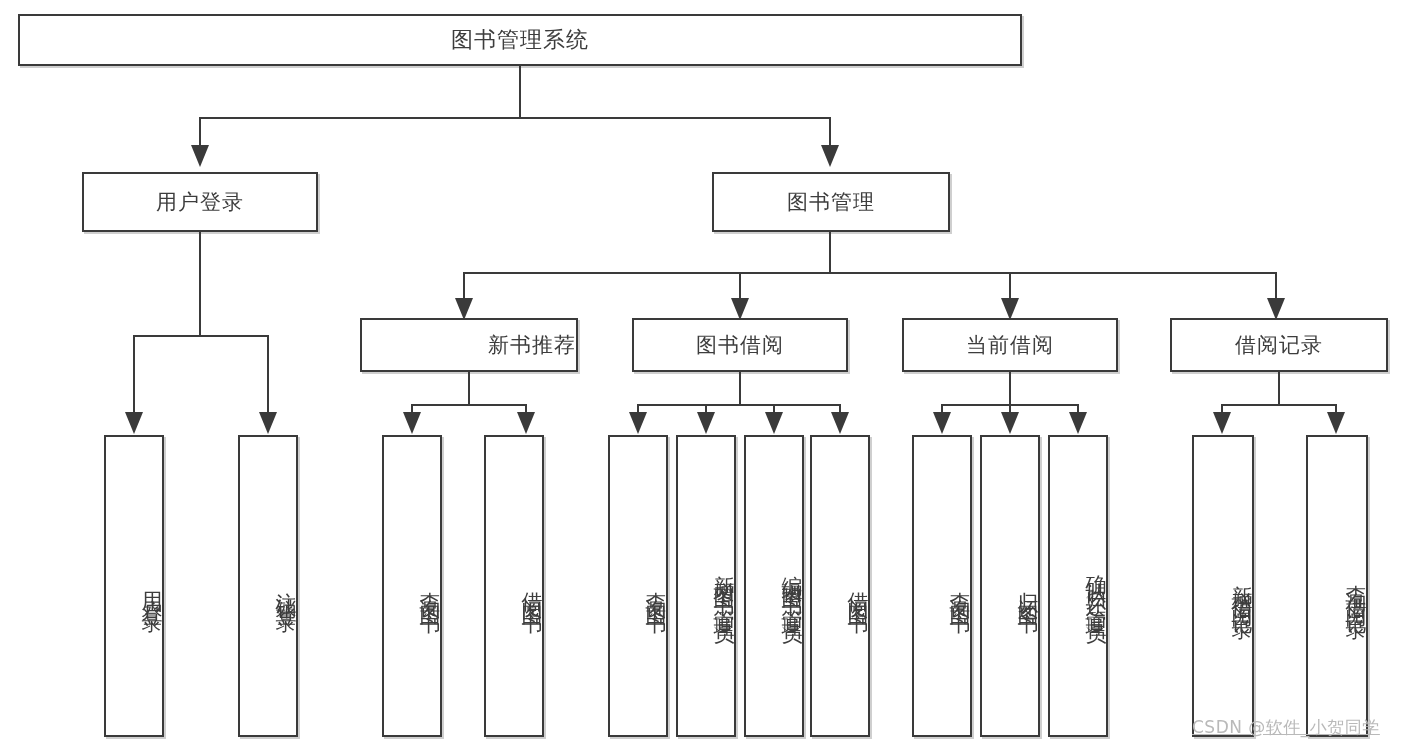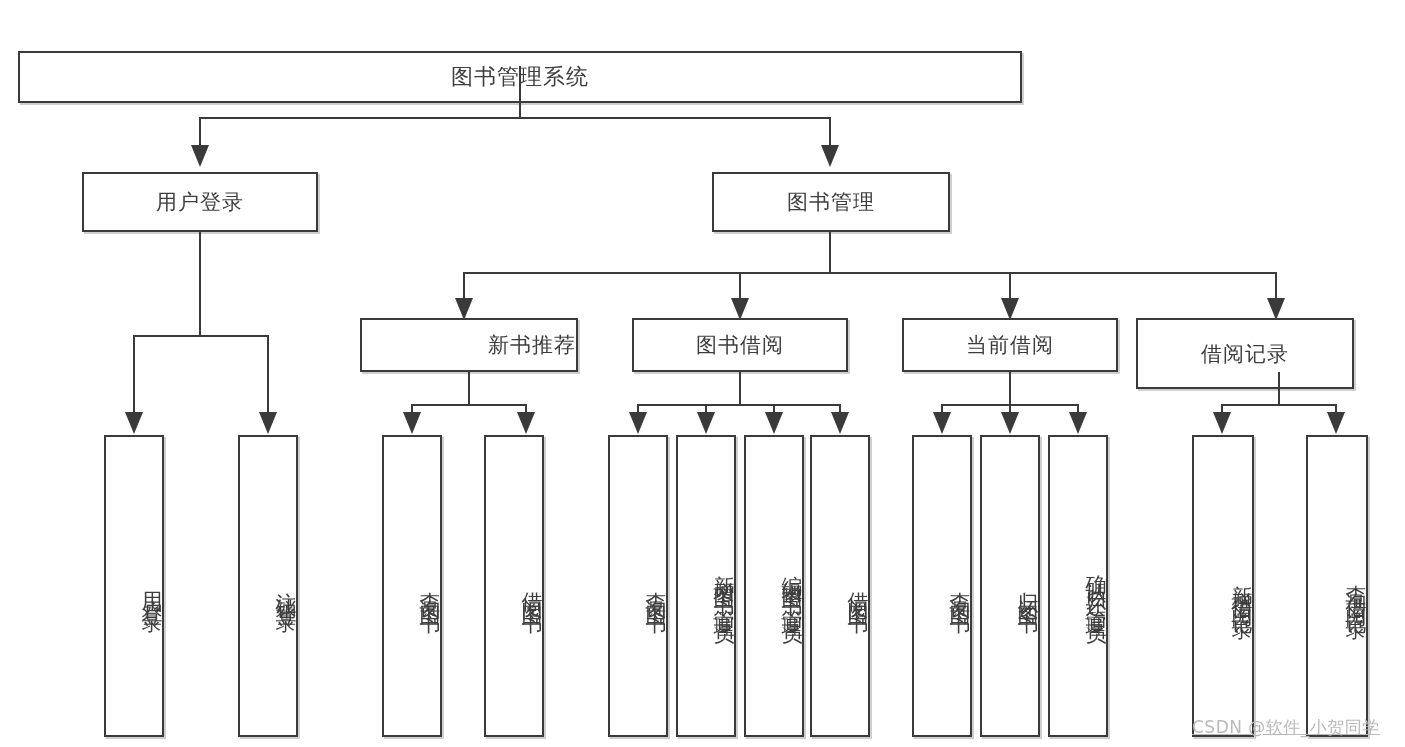--- a/index.html
+++ b/index.html
@@ -20,21 +20,21 @@
     box-shadow:2px 2px 0 0 #cfcfcf;
     display:flex;
     align-items:center;
     justify-content:center;
     color:#3d3d3d;
   }
   .node.h{
     font-size:21px;
     letter-spacing:1px;
   }
-  .node.root{font-size:22px;margin-top:37px;}
+  .node.root{font-size:22px;}
   .node.v{
     writing-mode:vertical-rl;
     text-orientation:upright;
     font-size:21px;
     letter-spacing:7px;
     padding-top:6px;
     align-items:flex-start;
     justify-content:center;
     line-height:1;
   }
@@ -107,21 +107,21 @@
 
   <div class="node h" style="left:360px;top:318px;width:218px;height:54px;justify-content:flex-end;">
     <span>新书推荐</span>
   </div>
   <div class="node h" style="left:632px;top:318px;width:216px;height:54px;">
     <span>图书借阅</span>
   </div>
   <div class="node h" style="left:902px;top:318px;width:216px;height:54px;">
     <span>当前借阅</span>
   </div>
-  <div class="node h" style="left:1136px;top:318px;width:218px;height:71px;">
+  <div class="node h" style="left:1170px;top:318px;width:218px;height:54px;">
     <span>借阅记录</span>
   </div>
 
   <div class="conn vline" style="left:468px;top:372px;width:2px;height:34px;"></div>
   <div class="conn hline" style="left:411px;top:404px;width:116px;height:2px;"></div>
   <div class="conn vline" style="left:411px;top:404px;width:2px;height:12px;"></div>
   <div class="conn vline" style="left:525px;top:404px;width:2px;height:12px;"></div>
   <div class="arrow" style="left:403px;top:412px;"></div>
   <div class="arrow" style="left:517px;top:412px;"></div>
 

